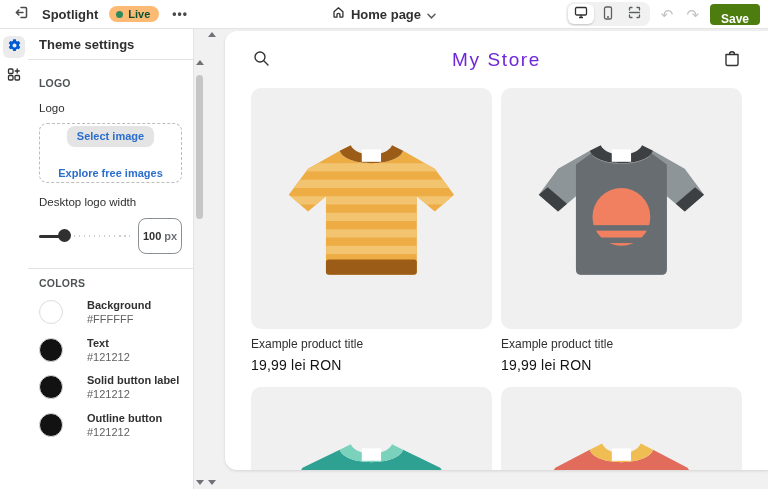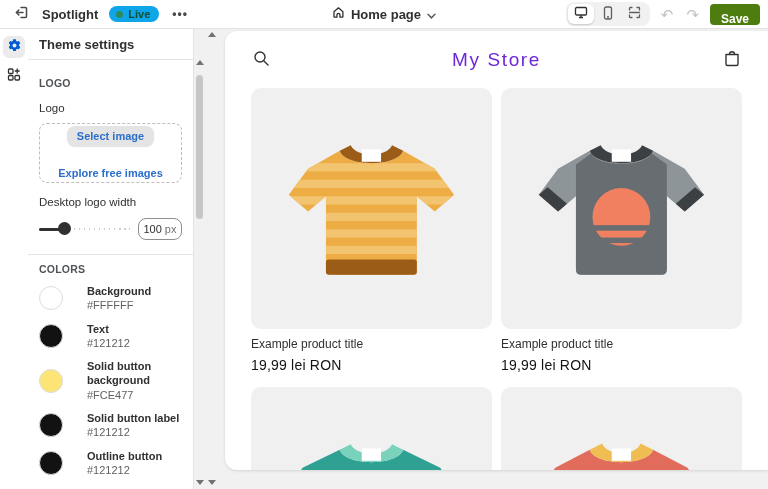--- a/index.html
+++ b/index.html
@@ -7,21 +7,21 @@
        font-family:"Liberation Sans", sans-serif;color:#303030;
        -webkit-font-smoothing:antialiased;position:relative;}
   .stage{position:absolute;inset:0;width:768px;height:489px;}
 
   
   .topbar{position:absolute;top:0;left:0;right:0;height:29px;background:#FFFFFF;
           border-bottom:1px solid #E3E3E3;display:flex;align-items:center;box-sizing:border-box;gap:44px;}
   .tb-left{display:flex;align-items:center;gap:11px;padding-left:12px;}
   .icon-btn{display:flex;align-items:center;justify-content:center;background:none;border:none;padding:2px;cursor:pointer;}
   .theme-name{font-size:13px;font-weight:700;color:#303030;}
-  .live-badge{display:inline-flex;align-items:center;gap:5px;background:#0ea5e9;color:#0C5132;
+  .live-badge{display:inline-flex;align-items:center;gap:5px;background:#fdba74;color:#0C5132;
               font-size:11px;font-weight:600;padding:2px 9px 2px 7px;border-radius:9px;}
   .live-dot{width:7px;height:7px;border-radius:50%;background:#2E8A5C;}
   .more-dots{font-size:12px;font-weight:700;color:#4A4A4A;letter-spacing:1px;line-height:1;}
   .tb-center{position:absolute;left:50%;transform:translateX(-50%);display:flex;align-items:center;gap:6px;
              font-size:13px;font-weight:600;color:#303030;cursor:pointer;background:none;border:none;}
   .tb-right{margin-left:auto;display:flex;align-items:center;gap:9px;padding-right:8px;}
   .seg{display:flex;background:#F1F1F1;border-radius:8px;padding:2px;gap:1px;}
   .seg-btn{width:26px;height:20px;display:flex;align-items:center;justify-content:center;border:none;background:none;border-radius:6px;cursor:pointer;}
   .seg-btn.active{background:#FFFFFF;box-shadow:0 1px 2px rgba(0,0,0,.18);}
   .undo-redo{font-size:15px;color:#C2C2C2;line-height:1;background:none;border:none;padding:0 2px;cursor:default;}
@@ -47,22 +47,22 @@
              display:flex;flex-direction:column;align-items:center;justify-content:center;gap:20px;}
   .select-image-btn{background:#E4E4E4;border:none;border-radius:8px;padding:4px 10px;
                     font-size:11px;font-weight:700;color:#2C6ECB;cursor:pointer;box-shadow:0 1px 1px rgba(0,0,0,.12);}
   .explore-link{font-size:11px;font-weight:700;color:#2C6ECB;text-decoration:none;cursor:pointer;background:none;border:none;}
   .slider-row{display:flex;align-items:center;gap:8px;margin-top:10px;}
   .slider{position:relative;flex:1;height:14px;cursor:pointer;}
   .slider-rest{position:absolute;left:0;right:0;top:6px;height:2px;
                background-image:repeating-linear-gradient(90deg,#CDCDCD 0 1.5px,transparent 1.5px 5px);}
   .slider-fill{position:absolute;left:0;top:5.5px;height:3px;width:24%;background:#303030;border-radius:2px;}
   .slider-thumb{position:absolute;left:24%;top:0;width:13px;height:13px;border-radius:50%;background:#303030;margin-left:-3px;}
-  .value-box{width:44px;height:22px;border:1px solid #8A9094;border-radius:8px;display:flex;
-             align-items:center;justify-content:center;gap:3px;font-size:11px;box-sizing:border-box;background:#fff;}
+  .value-box{width:44px;height:36px;border:1px solid #8A9094;border-radius:8px;display:flex;
+             align-items:center;justify-content:center;gap:3px;font-size:11px;box-sizing:border-box;background:#fff;font-weight:bold;}
   .value-unit{color:#6D7175;}
   .divider{height:1px;background:#E3E3E3;margin:14px -11px 0 -11px;}
   .color-row{display:flex;align-items:center;gap:24px;margin-top:9px;cursor:pointer;}
   .swatch{width:24px;height:24px;border-radius:50%;border:1px solid #DCDCDC;box-sizing:border-box;flex:none;}
   .color-name{font-size:11px;font-weight:700;color:#303030;line-height:1.3;}
   .color-hex{font-size:11px;color:#616161;line-height:1.3;}
 
   
   .sb{position:absolute;top:0;bottom:0;width:11px;}
   .sb-panel{left:194px;}
@@ -217,27 +217,20 @@
           <span>
               <div class="color-name">Background</div>
           <div class="color-hex">#FFFFFF</div>
             </span>
         </div>
         <div class="color-row">
           <span class="swatch" style="background: rgb(18, 18, 18);"></span>
           <span>
               <div class="color-name">Text</div>
           <div class="color-hex">#121212</div>
-            </span>
-        </div>
-        <div class="color-row">
-          <span class="swatch" style="background: rgb(252, 228, 119);"></span>
-          <span>
-              <div class="color-name">Solid button background</div>
-          <div class="color-hex">#FCE477</div>
             </span>
         </div>
         <div class="color-row">
           <span class="swatch" style="background: rgb(18, 18, 18);"></span>
           <span>
               <div class="color-name">Solid button label</div>
           <div class="color-hex">#121212</div>
             </span>
         </div>
         <div class="color-row">

